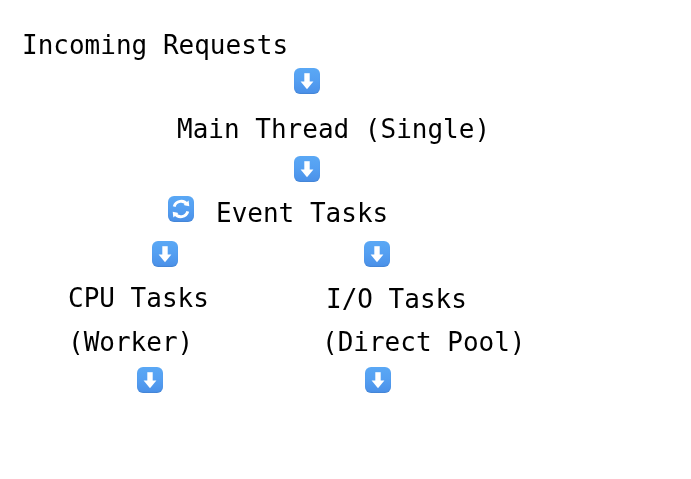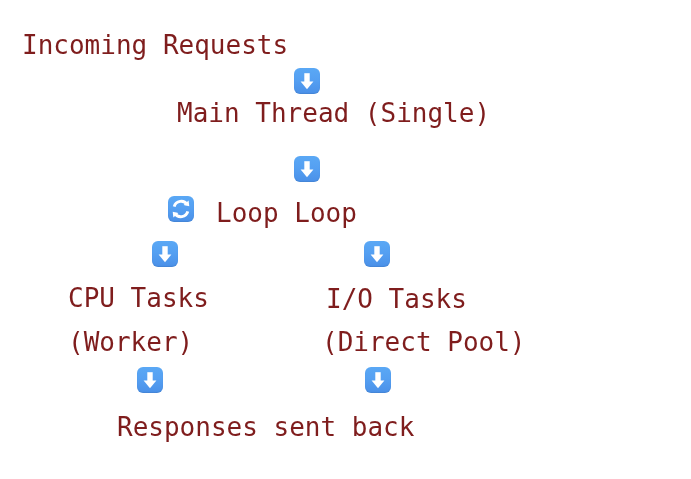--- a/index.html
+++ b/index.html
@@ -21,21 +21,21 @@
     width: 691px;
     height: 479px;
   }
 
   .node {
     position: absolute;
     font-size: 26px;
     line-height: 42px;
     white-space: pre;
     letter-spacing: 0;
-    color: #7f1d1d;
+    color: #000000;
   }
 
   
   .emoji {
     position: absolute;
     width: 26px;
     height: 26px;
     border-radius: 6px;
     background: linear-gradient(180deg, #5aa8f5 0%, #55a0f2 45%, #4a90e8 100%);
     box-shadow: inset 0 -1px 1px rgba(0,0,0,0.08);
@@ -56,40 +56,40 @@
 
   <div class="node line-text" style="left:22px; top:24px;">Incoming Requests</div>
 
   <div class="emoji" style="left:294px; top:68px;">
     <svg viewBox="0 0 26 26" aria-hidden="true">
       <path d="M13 5.2 L13 14.2 M13 14.2 L13 14.2" stroke="#ffffff" stroke-width="5.4" stroke-linecap="butt" fill="none"></path>
       <path d="M6.6 13.4 L13 21.2 L19.4 13.4 Z" fill="#ffffff"></path>
     </svg>
   </div>
 
-  <div class="node line-text" style="left:177px; top:92px;">Main Thread (Single)</div>
+  <div class="node line-text" style="left:177px; top:108px;">Main Thread (Single)</div>
 
   <div class="emoji" style="left:294px; top:156px;">
     <svg viewBox="0 0 26 26" aria-hidden="true">
       <path d="M13 5.2 L13 14.2" stroke="#ffffff" stroke-width="5.4" stroke-linecap="butt" fill="none"></path>
       <path d="M6.6 13.4 L13 21.2 L19.4 13.4 Z" fill="#ffffff"></path>
     </svg>
   </div>
 
   <div class="emoji" style="left:168px; top:196px;">
     <svg viewBox="0 0 26 26" aria-hidden="true">
 
       <path d="M6.2 10.6 A7.2 7.2 0 0 1 19.2 8.6" stroke="#ffffff" stroke-width="2.9" fill="none" stroke-linecap="butt"></path>
       <path d="M20.6 4.4 L21.3 10.2 L15.6 9.0 Z" fill="#ffffff"></path>
 
       <path d="M19.8 15.4 A7.2 7.2 0 0 1 6.8 17.4" stroke="#ffffff" stroke-width="2.9" fill="none" stroke-linecap="butt"></path>
       <path d="M5.4 21.6 L4.7 15.8 L10.4 17.0 Z" fill="#ffffff"></path>
     </svg>
   </div>
-  <div class="node line-text" style="left:216px; top:192px;">Loop Loop</div>
+  <div class="node line-text" style="left:216px; top:192px;">Event Tasks</div>
 
   <div class="emoji" style="left:152px; top:241px;">
     <svg viewBox="0 0 26 26" aria-hidden="true">
       <path d="M13 5.2 L13 14.2" stroke="#ffffff" stroke-width="5.4" stroke-linecap="butt" fill="none"></path>
       <path d="M6.6 13.4 L13 21.2 L19.4 13.4 Z" fill="#ffffff"></path>
     </svg>
   </div>
   <div class="emoji" style="left:364px; top:241px;">
     <svg viewBox="0 0 26 26" aria-hidden="true">
       <path d="M13 5.2 L13 14.2" stroke="#ffffff" stroke-width="5.4" stroke-linecap="butt" fill="none"></path>
@@ -109,15 +109,14 @@
       <path d="M6.6 13.4 L13 21.2 L19.4 13.4 Z" fill="#ffffff"></path>
     </svg>
   </div>
   <div class="emoji" style="left:365px; top:367px;">
     <svg viewBox="0 0 26 26" aria-hidden="true">
       <path d="M13 5.2 L13 14.2" stroke="#ffffff" stroke-width="5.4" stroke-linecap="butt" fill="none"></path>
       <path d="M6.6 13.4 L13 21.2 L19.4 13.4 Z" fill="#ffffff"></path>
     </svg>
   </div>
 
-  <div class="node line-text" style="left:117px; top:406px;">Responses sent back</div>
 
 </div>
 
 </body></html>

